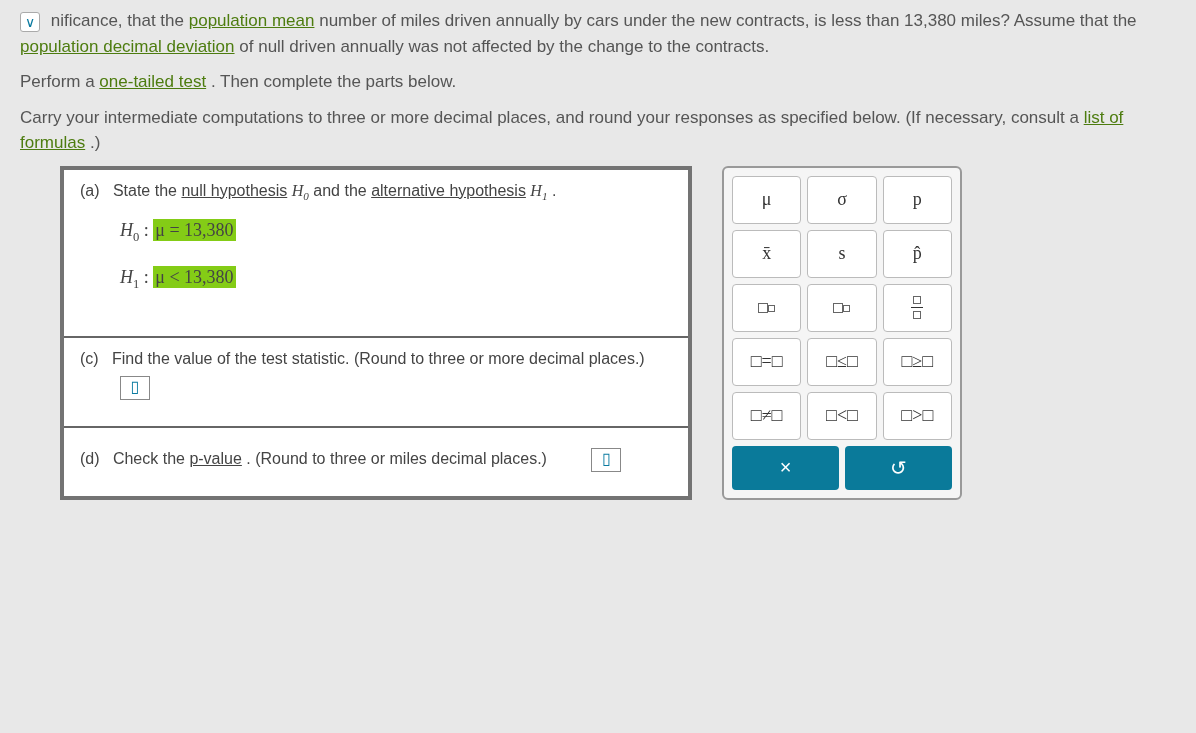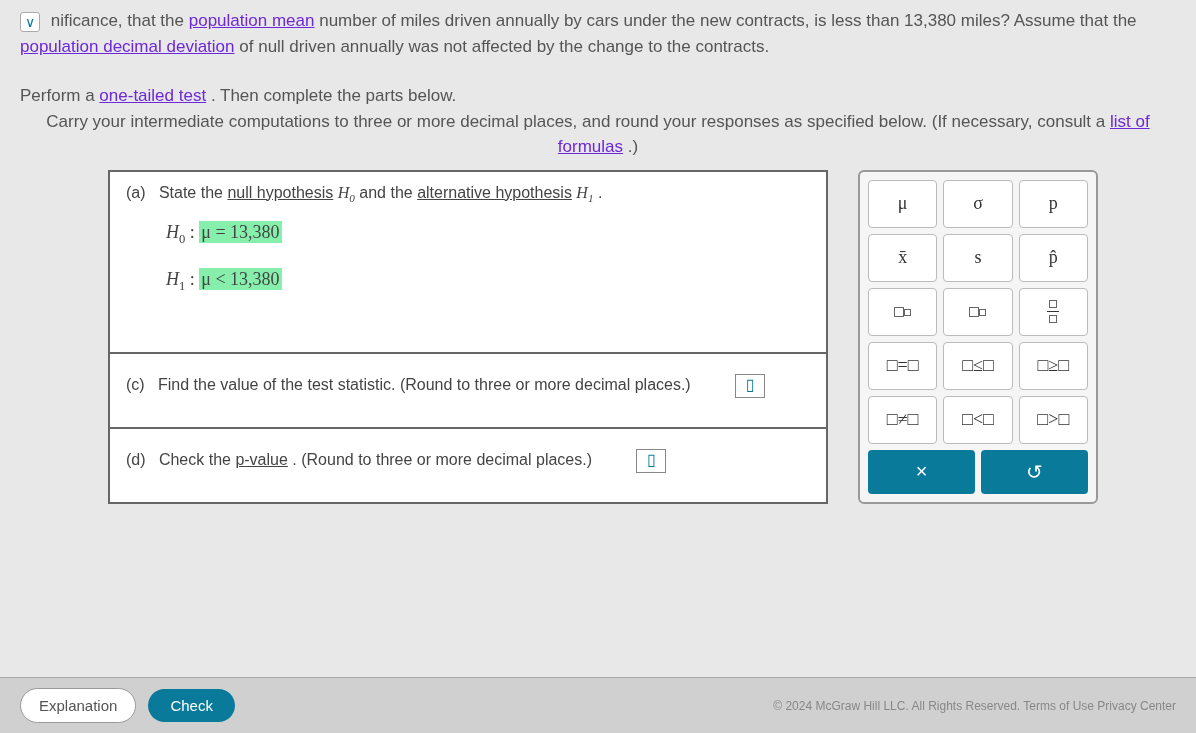--- a/index.html
+++ b/index.html
@@ -17,65 +17,64 @@
     width: 100%;
     height: 100%;
     padding: 0;
   }
   .problem-text {
     padding: 8px 20px 0 20px;
     color: #555;
     font-size: 17px;
     line-height: 1.5;
   }
-  .problem-text .link { text-decoration: underline; color: #6d28d9; cursor: pointer; }
+  .problem-text .link { text-decoration: underline; color: #4d7c0f; cursor: pointer; }
   .expand-icon {
     display: inline-block;
     width: 20px; height: 20px;
     background: #fff;
     border: 1px solid #aaa;
     border-radius: 3px;
     text-align: center;
     line-height: 18px;
     color: #0a7aa0;
     font-size: 14px;
     margin-right: 6px;
     vertical-align: middle;
   }
   .main-area {
     display: flex;
     padding: 10px 20px 0 60px;
     gap: 30px;
   }
   .question-table {
-    border: 2px solid #737373;
-    background: #fff;
-    width: 720px;
+    border: 4px solid #737373;
+    background: #fff;
+    width: 632px;
     border-collapse: collapse;
-    margin-left: 48px;
   }
   .question-table td {
     border: 2px solid #666;
     padding: 12px 16px;
     vertical-align: top;
     font-size: 16px;
     color: #444;
   }
   .part-label { font-weight: normal; color: #444; }
   .link-text { text-decoration: underline; color: #444; cursor: pointer; }
   .math { font-style: italic; font-family: 'Times New Roman', serif; }
   .sub { font-size: 0.7em; vertical-align: sub; }
   .hypothesis {
     margin-left: 40px;
     margin-top: 10px;
     line-height: 2;
     font-family: 'Times New Roman', serif;
     font-size: 18px;
   }
-  .highlight { background: #86efac; padding: 1px 2px; }
+  .highlight { background: #84cc16; padding: 1px 2px; }
   .select-box {
     border: 1px solid #888;
     background: #fff;
     display: inline-block;
     padding: 2px 6px;
     min-width: 120px;
     position: relative;
     margin-left: 40px;
     margin-top: 6px;
   }
@@ -192,26 +191,26 @@
 
   <div class="problem-text">
     <div>
       <span class="expand-icon">∨</span>
       <span>nificance, that the </span>
       <span class="link">population mean</span>
       <span> number of miles driven annually by cars under the new contracts, is less than 13,380 miles? Assume that the </span>
       <span class="link">population decimal deviation</span>
       <span> of null driven annually was not affected by the change to the contracts.</span>
     </div>
-    <div style="margin-top:24px;">
+    <div style="margin-top:10px;">
       <span>Perform a </span>
       <span class="link">one-tailed test</span>
       <span>. Then complete the parts below.</span>
     </div>
-    <div style="text-align:center;">
+    <div style="margin-top:10px;">
       <span>Carry your intermediate computations to three or more decimal places, and round your responses as specified below. (If necessary, consult a </span>
       <span class="link">list of formulas</span>
       <span>.)</span>
     </div>
   </div>
 
   <div class="main-area">
     <table class="question-table">
       <tbody>
           <tr>
@@ -240,21 +239,21 @@
           <span>Find the value of the test statistic. (Round to three or more decimal places.)</span>
           <div class="input-box">▯</div>
         </td>
       </tr>
       <tr>
         <td>
           <span class="part-label">(d)</span>
           &nbsp;
           <span>Check the </span>
           <span class="link-text">p-value</span>
-          <span>. (Round to three or more decimal places.)</span>
+          <span>. (Round to three or miles decimal places.)</span>
           <div class="input-box">▯</div>
         </td>
       </tr>
     </tbody>
       </table>
 
     <div class="keypad">
       <div class="keypad-row">
         <div class="key">μ</div>
         <div class="key">σ</div>
@@ -291,19 +290,14 @@
         <div class="key">□&lt;□</div>
         <div class="key">□&gt;□</div>
       </div>
       <div class="keypad-footer">
         <div class="key-action">×</div>
         <div class="key-action">↺</div>
       </div>
     </div>
   </div>
 
-  <div class="footer-bar">
-    <button class="btn-explain">Explanation</button>
-    <button class="btn-check">Check</button>
-    <span class="copyright">© 2024 McGraw Hill LLC. All Rights Reserved.   Terms of Use   Privacy Center</span>
-  </div>
 
 </div>
 
 </body></html>

